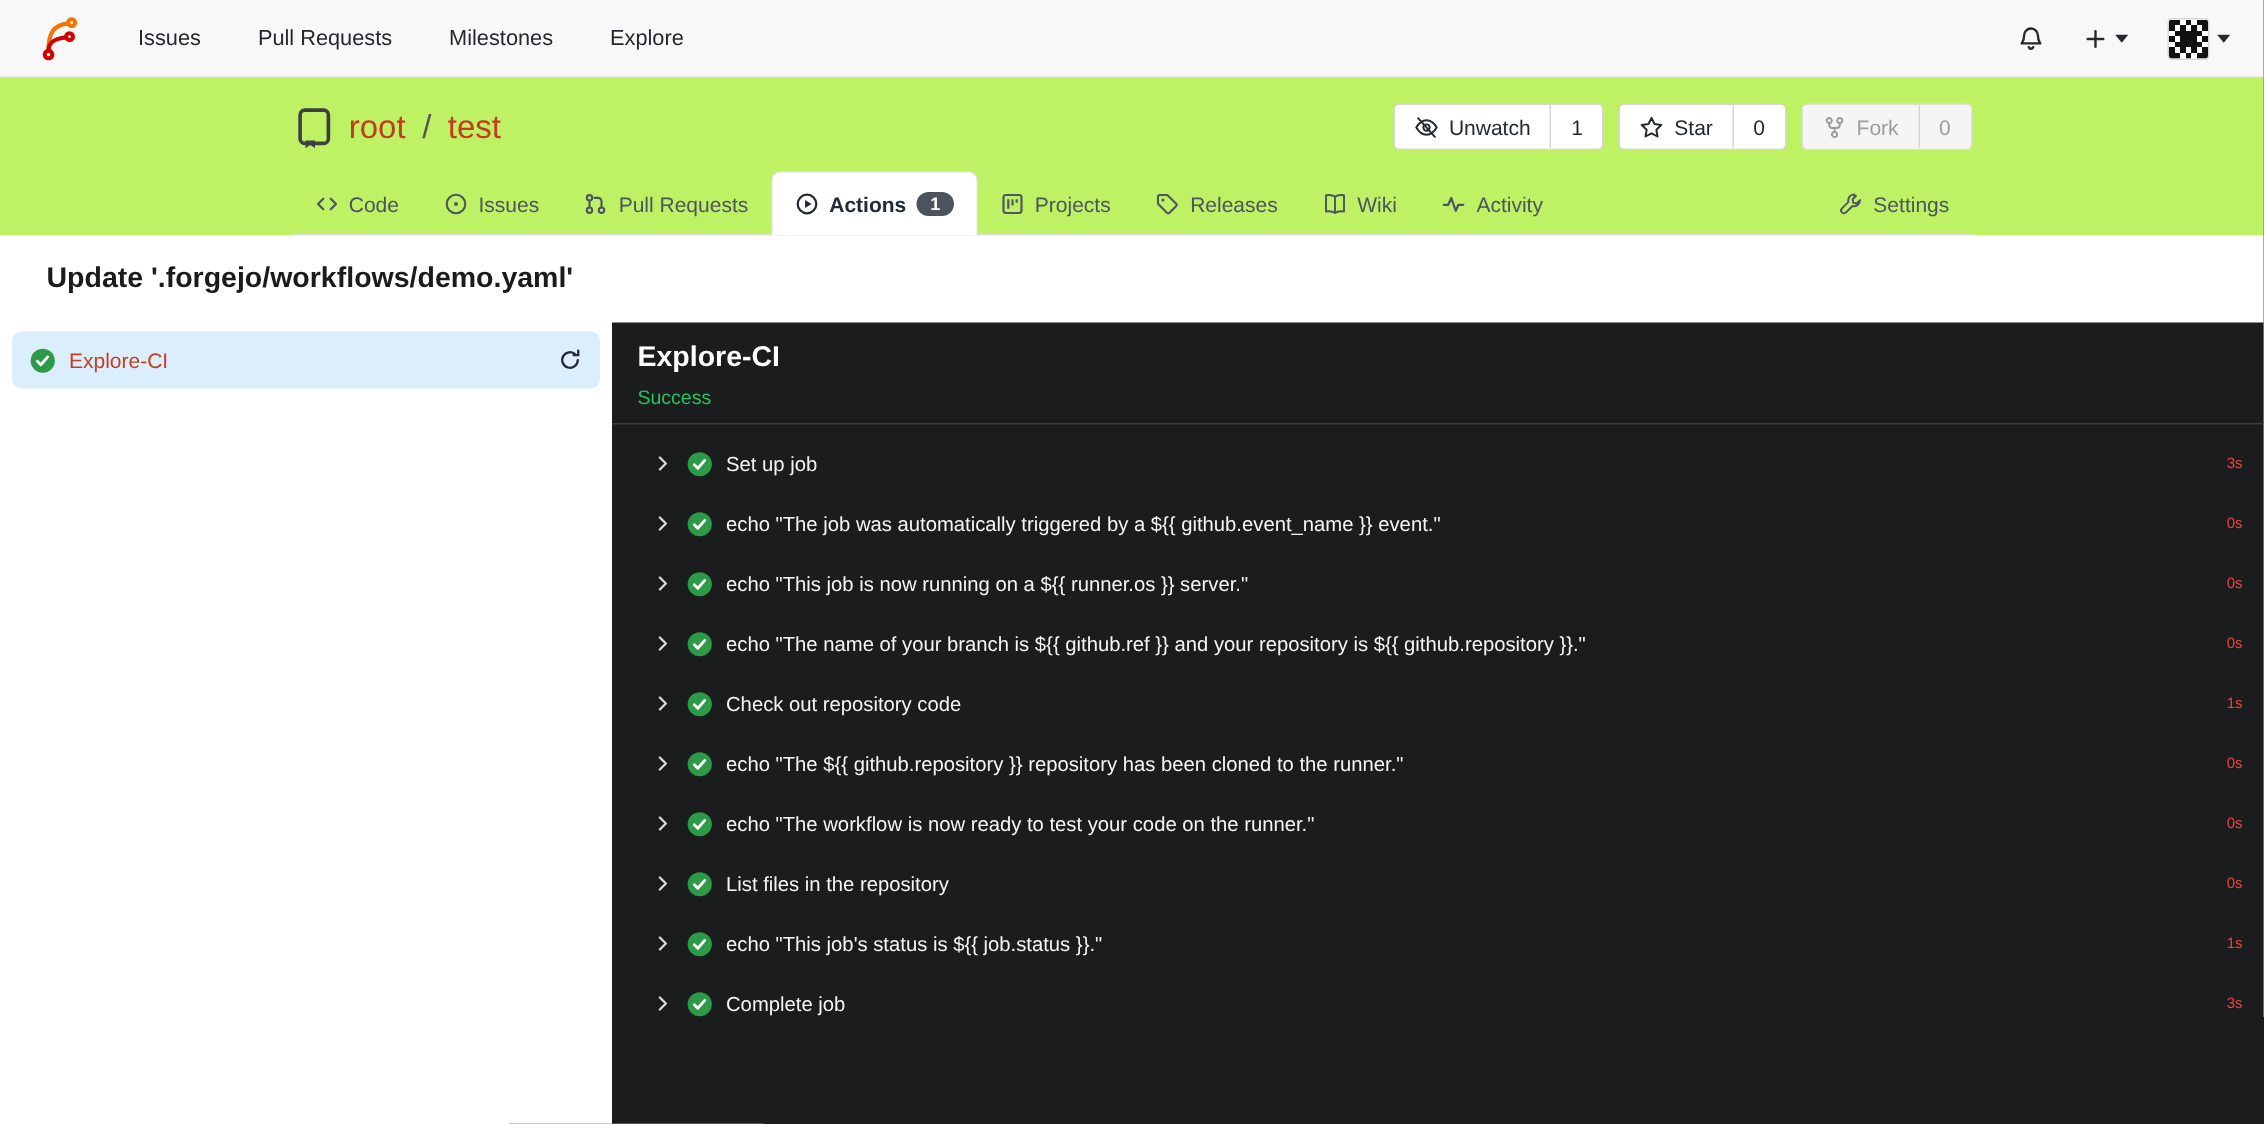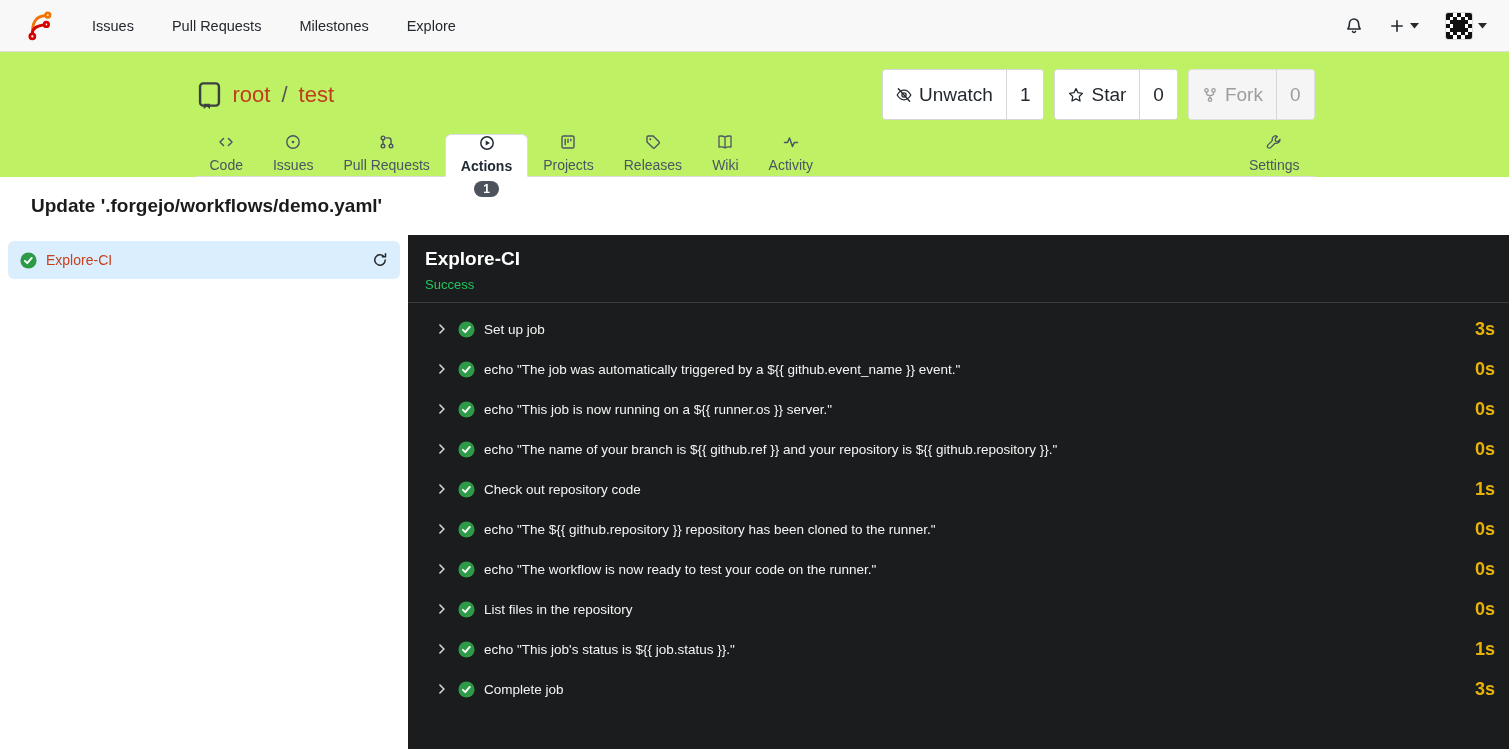--- a/index.html
+++ b/index.html
@@ -32,41 +32,41 @@
     width:1120px; margin:0 auto; padding-top:17px;
     display:flex; align-items:center;
   }
   .repo-title { display:flex; align-items:center; gap:9px; }
   .repo-icon { color:#3c4043; }
   .repo-title a { font-size:22px; color:#c23d1e; text-decoration:none; cursor:pointer; }
   .repo-sep { font-size:22px; color:#555; margin:0 2px; }
   .repo-actions { margin-left:auto; display:flex; gap:10px; }
   .btn-group {
     display:flex; align-items:stretch; border:1px solid #d6d6d6; border-radius:4px;
-    overflow:hidden; background:#fff; height:51px; font-size:19px; color:#24292f;text-align:center;
+    overflow:hidden; background:#fff; height:31px; font-size:14px; color:#24292f;text-align:center;
   }
   .btn-main {
     display:flex; align-items:center; gap:7px; padding:0 13px; cursor:pointer;
     background:#fff;
   }
   .btn-count {
     display:flex; align-items:center; padding:0 13px; border-left:1px solid #d6d6d6;
     cursor:pointer; background:#fff; font-weight:500;
   }
   .btn-group.disabled { color:#9d9d9d; border-color:#dedede; }
   .btn-group.disabled .btn-main, .btn-group.disabled .btn-count { background:#f5f5f5; cursor:default; }
 
   
   .tabbar {
     width:1120px; margin:14px auto 0; display:flex; align-items:stretch;
     border-bottom:1px solid #dcdcdc; height:43px;
   }
   .tab {
     display:flex; align-items:center; gap:7px; padding:0 15px; font-size:14px;
-    color:#4b5563; cursor:pointer; text-decoration:none; margin-bottom:-1px;flex-direction:column;
+    color:#4b5563; cursor:pointer; text-decoration:none; margin-bottom:-1px;
   }
   .tab .t-icon { color:#4b5563; }
   .tab.active {
     background:#ffffff; border:1px solid #dcdcdc; border-bottom:1px solid #ffffff;
     border-radius:6px 6px 0 0; color:#212a36; font-weight:700;
   }
   .tab.active .t-icon { color:#212a36; }
   .tab-badge {
     background:#4c535d; color:#fff; font-size:12px; font-weight:600;
     border-radius:10px; padding:2px 9px; line-height:1;
@@ -94,21 +94,21 @@
   .log-header { padding:13px 17px 10px; border-bottom:1px solid #3c3c3c; }
   .log-title { font-size:19px; font-weight:600; color:#ffffff; }
   .log-status { font-size:13px; color:#22c55e; margin-top:7px; }
   .steps { flex:1; padding-top:6px; }
   .step-row {
     height:40px; display:flex; align-items:center; gap:9px; padding:0 14px 0 27px;
     cursor:pointer; font-size:13.5px;
   }
   .chev { color:#d8d8d8; flex-shrink:0; }
   .step-name { color:#f5f5f5; }
-  .step-duration { margin-left:auto; color:#eab308; font-size:18px;font-weight:bold; }
+  .step-duration { margin-left:auto; color:#ef4444; font-size:10px; }
   .check-circle { flex-shrink:0; }
 </style>
 </head>
 <body>
 
 <header class="navbar">
   <span class="logo">
     <svg width="34" height="34" viewBox="0 0 24 24" fill="none" stroke-linecap="round">
       <circle cx="18.2" cy="4.3" r="1.6" stroke="#f27405" stroke-width="1.9"></circle>
       <path d="M16.6 4.6 C9.5 5.3 7.3 9.5 7.3 17.4" stroke="#f27405" stroke-width="2"></path>

